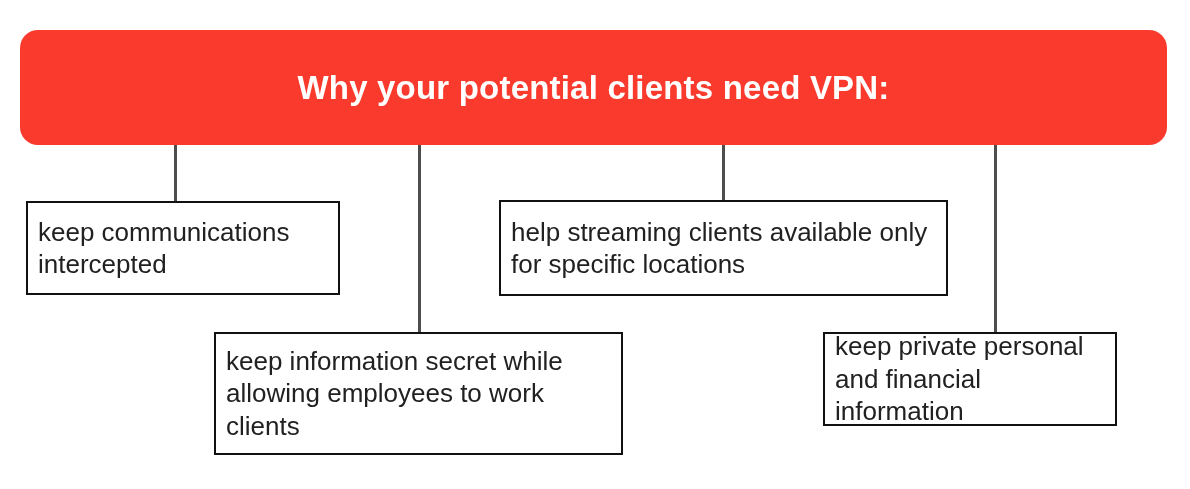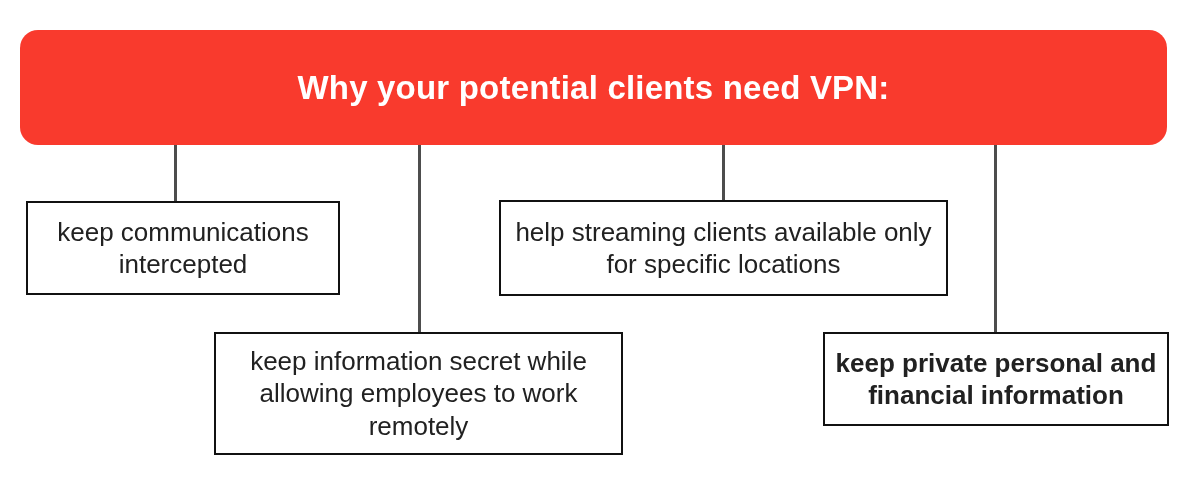--- a/index.html
+++ b/index.html
@@ -44,52 +44,52 @@
   .connector.c2 { left: 418px; height: 187px; }
   .connector.c3 { left: 722px; height: 55px; }
   .connector.c4 { left: 994px; height: 187px; }
   .reason-box {
     position: absolute;
     background: #ffffff;
     border: 2px solid #111111;
     display: flex;
     align-items: center;
     justify-content: center;
-    text-align: center;
+    text-align: left;
     color: #212121;
     font-size: 26px;
     line-height: 1.25;
     box-sizing: border-box;
     padding: 6px 10px;
   }
   .reason-box.b1 { left: 26px;  top: 201px; width: 314px; height: 94px; }
   .reason-box.b2 { left: 214px; top: 332px; width: 409px; height: 123px; }
   .reason-box.b3 { left: 499px; top: 200px; width: 449px; height: 96px; }
-  .reason-box.b4 { left: 823px; top: 332px; width: 346px; height: 94px; font-weight: bold; }
+  .reason-box.b4 { left: 823px; top: 332px; width: 294px; height: 94px; }
 </style>
 </head>
 <body>
 
 <div class="canvas">
 
   <div class="banner">
     <div class="banner-title">Why your potential clients need VPN:</div>
   </div>
 
   <div class="connector c1"></div>
   <div class="connector c2"></div>
   <div class="connector c3"></div>
   <div class="connector c4"></div>
 
   <div class="reason-box b1">
     <span>keep communications intercepted</span>
   </div>
 
   <div class="reason-box b2">
-    <span>keep information secret while allowing employees to work remotely</span>
+    <span>keep information secret while allowing employees to work clients</span>
   </div>
 
   <div class="reason-box b3">
     <span>help streaming clients available only for specific locations</span>
   </div>
 
   <div class="reason-box b4">
     <span>keep private personal and financial information</span>
   </div>
 

